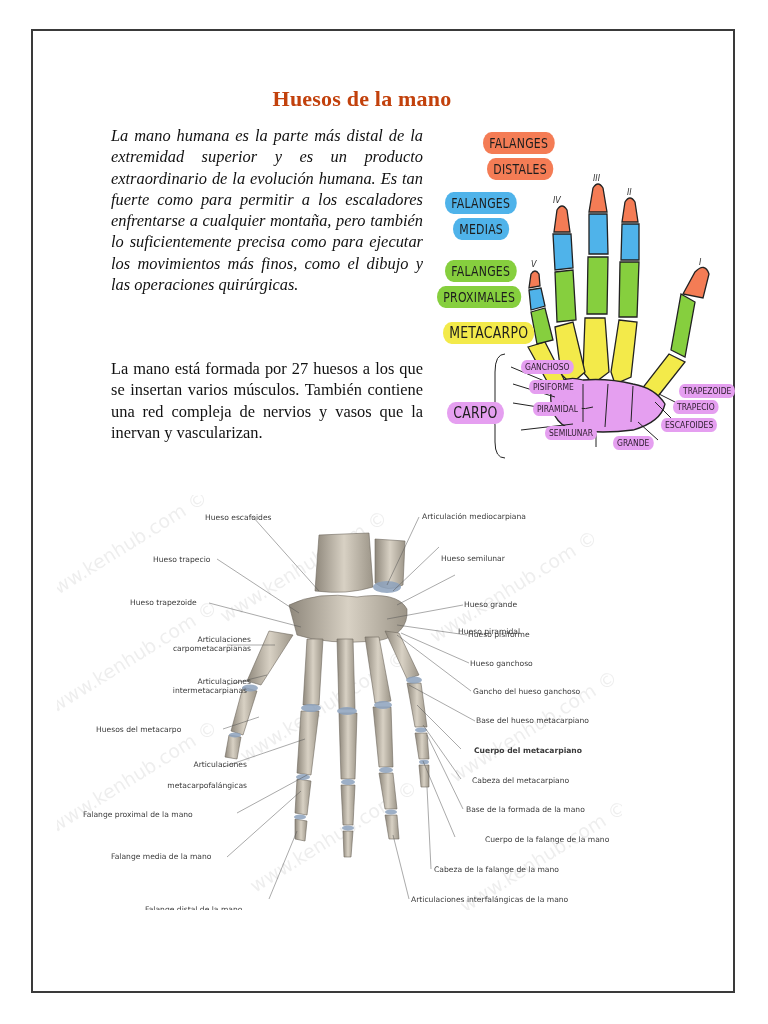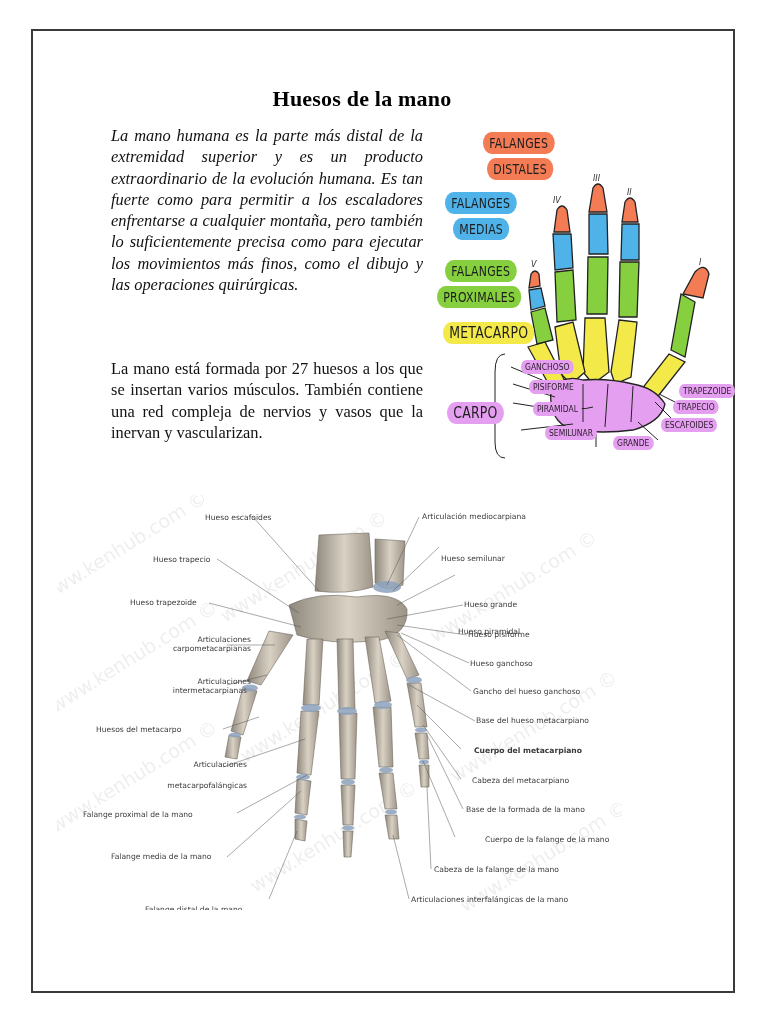--- a/index.html
+++ b/index.html
@@ -4,21 +4,21 @@
 <style>
   html, body { margin: 0; padding: 0; background: #ffffff; }
   body { width: 768px; height: 1024px; position: relative; overflow: hidden; font-family: "Liberation Serif", serif; }
   .page-frame {
     position: absolute; left: 31px; top: 29px; width: 704px; height: 964px;
     border: 2px solid #3a3a3a; box-sizing: border-box; background: #fff;
   }
   .title {
     position: absolute; left: 0; top: 86px; width: 724px; text-align: center;
     font-family: "Liberation Serif", serif; font-weight: bold; font-size: 22px;
-    color: #000000; letter-spacing: 0.2px;
+    color: #c2410c; letter-spacing: 0.2px;
   }
   .para {
     position: absolute; left: 111px; width: 312px;
     font-family: "Liberation Serif", serif; font-size: 16.4px; line-height: 21.3px;
     color: #111; text-align: justify; margin: 0;
   }
   .p1 { top: 125px; font-style: italic; }
   .p2 { top: 358px; }
 
   

